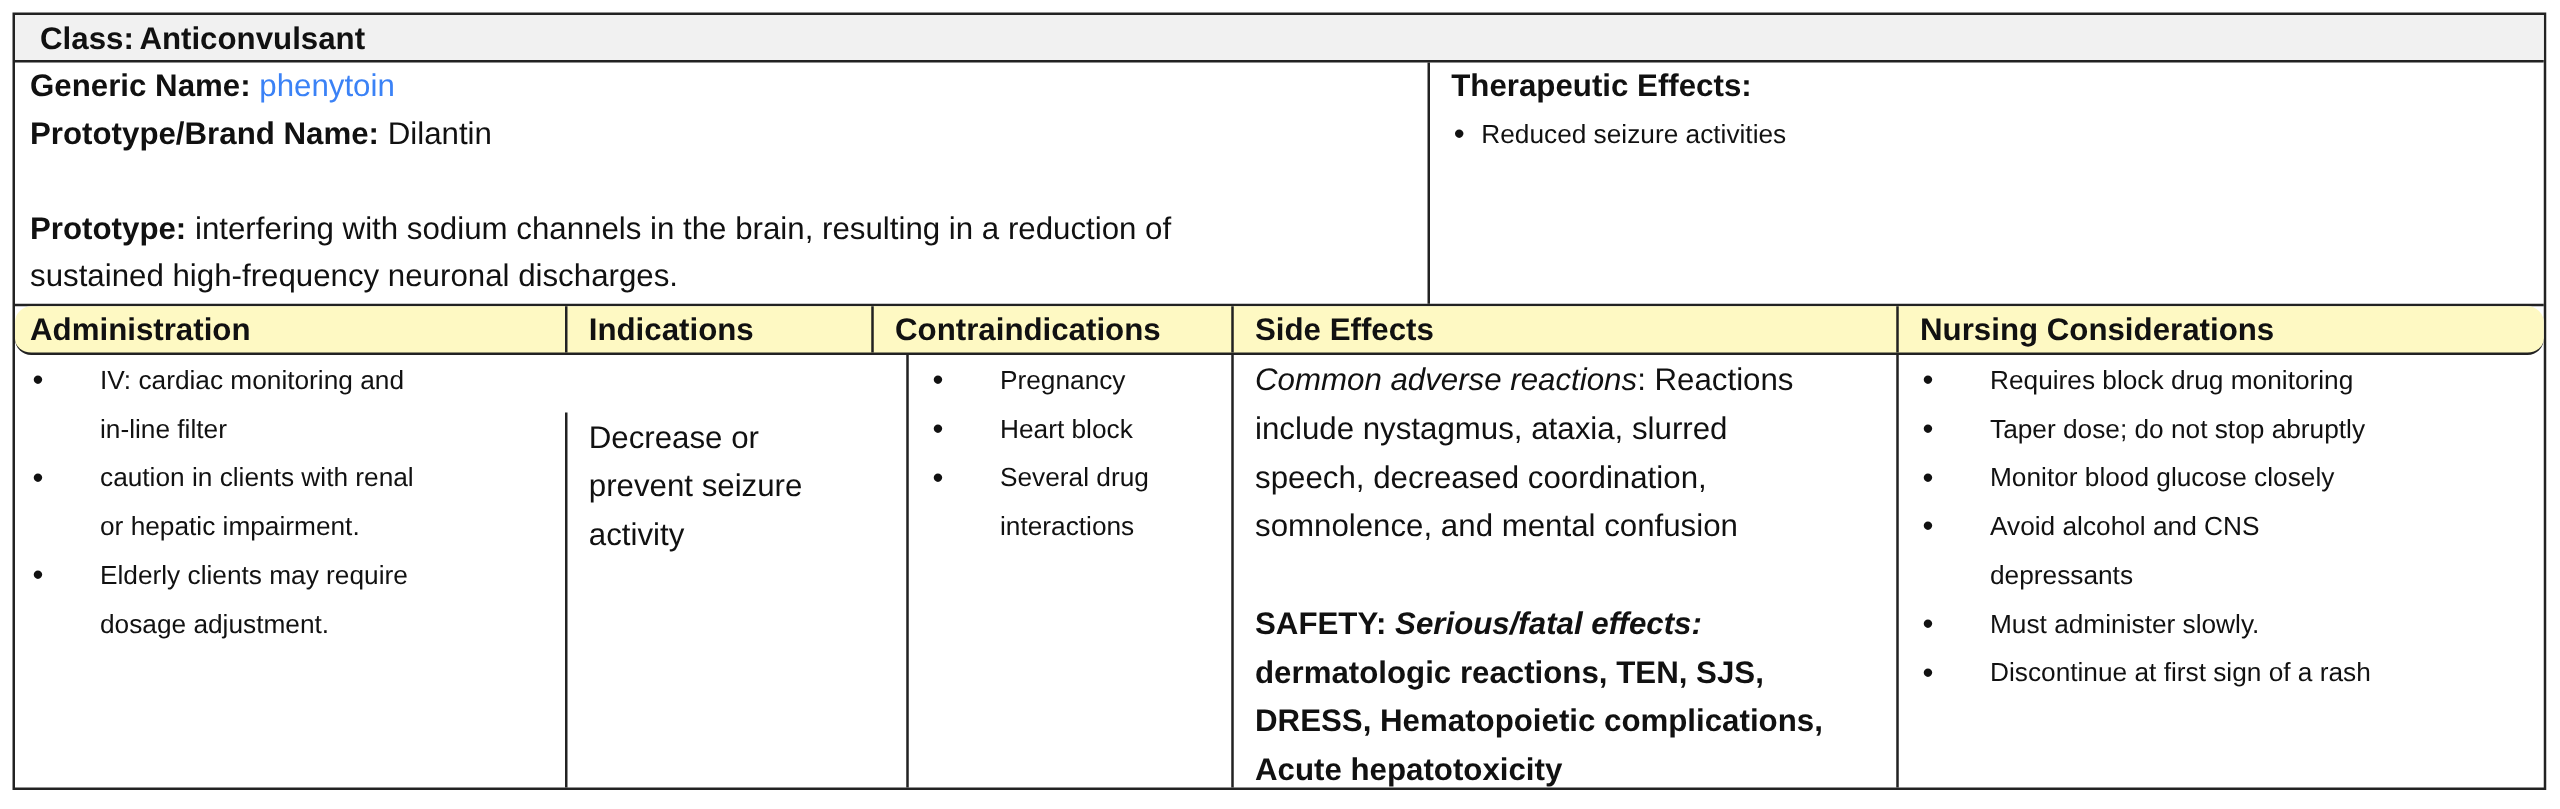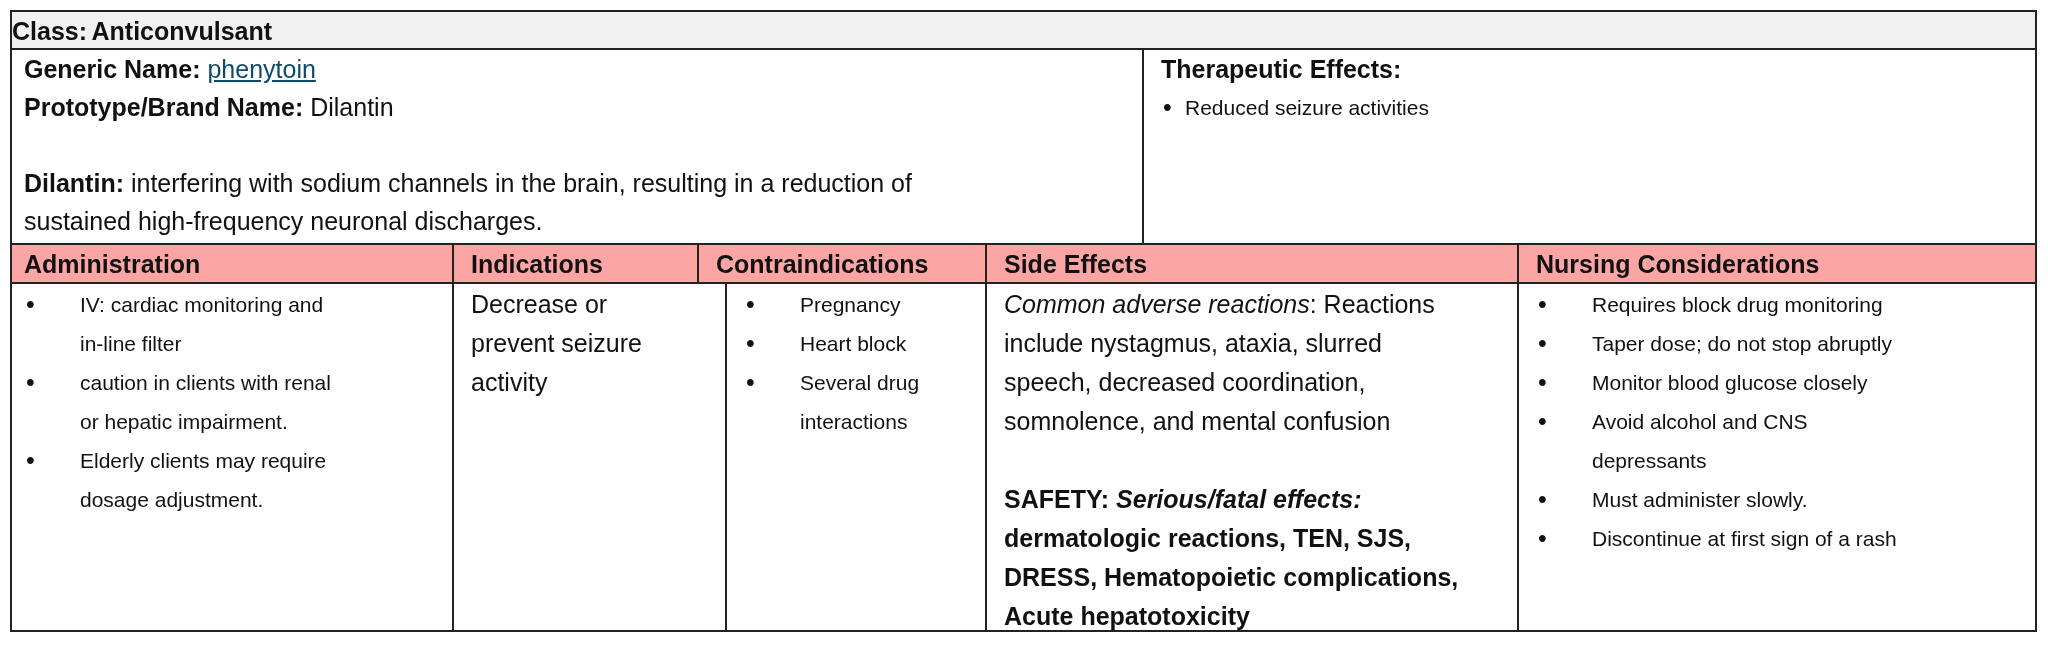--- a/index.html
+++ b/index.html
@@ -3,61 +3,61 @@
 <meta charset="utf-8">
 <style>
   html, body { margin: 0; padding: 0; background: #ffffff; }
   body { width: 2048px; height: 647px; position: relative; overflow: hidden;
          font-family: "Liberation Sans", "DejaVu Sans", sans-serif; color: #111; }
   .sheet { position: absolute; left: 10px; top: 10px; width: 2027px; height: 622px;
            border: 2px solid #222; box-sizing: border-box; }
   .row { position: absolute; left: 0; right: 0; box-sizing: border-box; }
   .row-class { top: 0; height: 38px; background: #f1f1f1; border-bottom: 2px solid #222; }
   .row-top { top: 38px; height: 195px; border-bottom: 2px solid #222; }
-  .row-head { top: 233px; height: 39px; background: #fca5a5; border-bottom: 2px solid #222; }
+  .row-head { top: 233px; height: 39px; background: #fef9c3; border-bottom: 2px solid #222; border-radius: 13px; }
   .row-body { top: 272px; bottom: 0; }
   .cell { position: absolute; top: 0; bottom: 0; box-sizing: border-box; padding: 0 0 0 17px; }
   .vline { border-left: 2px solid #222; }
   .txt { font-size: 25px; line-height: 38px; white-space: nowrap; }
   .hdr { font-size: 25px; font-weight: bold; line-height: 38px; }
   .b { font-weight: bold; }
   .i { font-style: italic; }
-  .link { color: #0c4a6e; text-decoration: underline; cursor: pointer; }
+  .link { color: #3b82f6; cursor: pointer; }
   ul.bul { list-style: none; margin: 0; padding: 0; }
   ul.bul li { position: relative; padding-left: 56px; font-size: 21px; line-height: 39px; }
   ul.bul li::before { content: "\2022"; position: absolute; left: 2px; top: 0; font-size: 25px; }
   .para { font-size: 25px; line-height: 39px; margin: 0; }
   .gap { height: 39px; }
   .te ul.small li { padding-left: 24px; }
 </style>
 </head>
 <body>
 
 <div class="sheet">
 
   <div class="row row-class">
-    <div class="cell" style="left:0;right:0;padding-left:0;">
+    <div class="cell" style="left:0;right:0;padding-left:20px;">
       <span class="hdr">Class:</span>
       <span class="hdr">Anticonvulsant</span>
     </div>
   </div>
 
   <div class="row row-top">
     <div class="cell" style="left:0;width:1130px;padding-left:12px;">
       <div class="txt">
         <span class="b">Generic Name:</span>
         <span class="link">phenytoin</span>
       </div>
       <div class="txt">
         <span class="b">Prototype/Brand Name:</span>
         <span>Dilantin</span>
       </div>
       <div class="txt" style="height:38px;"></div>
       <div class="txt">
-        <span class="b">Dilantin:</span>
+        <span class="b">Prototype:</span>
         <span>interfering with sodium channels in the brain, resulting in a reduction of</span>
       </div>
       <div class="txt">sustained high-frequency neuronal discharges.</div>
     </div>
     <div class="cell vline te" style="left:1130px;right:0;padding-left:17px;">
       <div class="hdr">Therapeutic Effects:</div>
       <ul class="bul small">
         <li>Reduced seizure activities</li>
       </ul>
     </div>
@@ -84,21 +84,21 @@
   <div class="row row-body">
 
     <div class="cell" style="left:0;width:440px;padding-left:12px;padding-top:1px;">
       <ul class="bul">
         <li><span>IV: cardiac monitoring and</span><br><span>in-line filter</span></li>
         <li><span>caution in clients with renal</span><br><span>or hepatic impairment.</span></li>
         <li><span>Elderly clients may require</span><br><span>dosage adjustment.</span></li>
       </ul>
     </div>
 
-    <div class="cell vline" style="left:440px;width:245px;padding-left:17px;padding-top:1px;">
+    <div class="cell vline" style="left:440px;width:245px;padding-left:17px;padding-top:1px;margin-top:46px;">
       <p class="para">Decrease or</p>
       <p class="para">prevent seizure</p>
       <p class="para">activity</p>
     </div>
 
     <div class="cell vline" style="left:713px;width:288px;padding-left:17px;padding-top:1px;">
       <ul class="bul">
         <li>Pregnancy</li>
         <li>Heart block</li>
         <li><span>Several drug</span><br><span>interactions</span></li>

